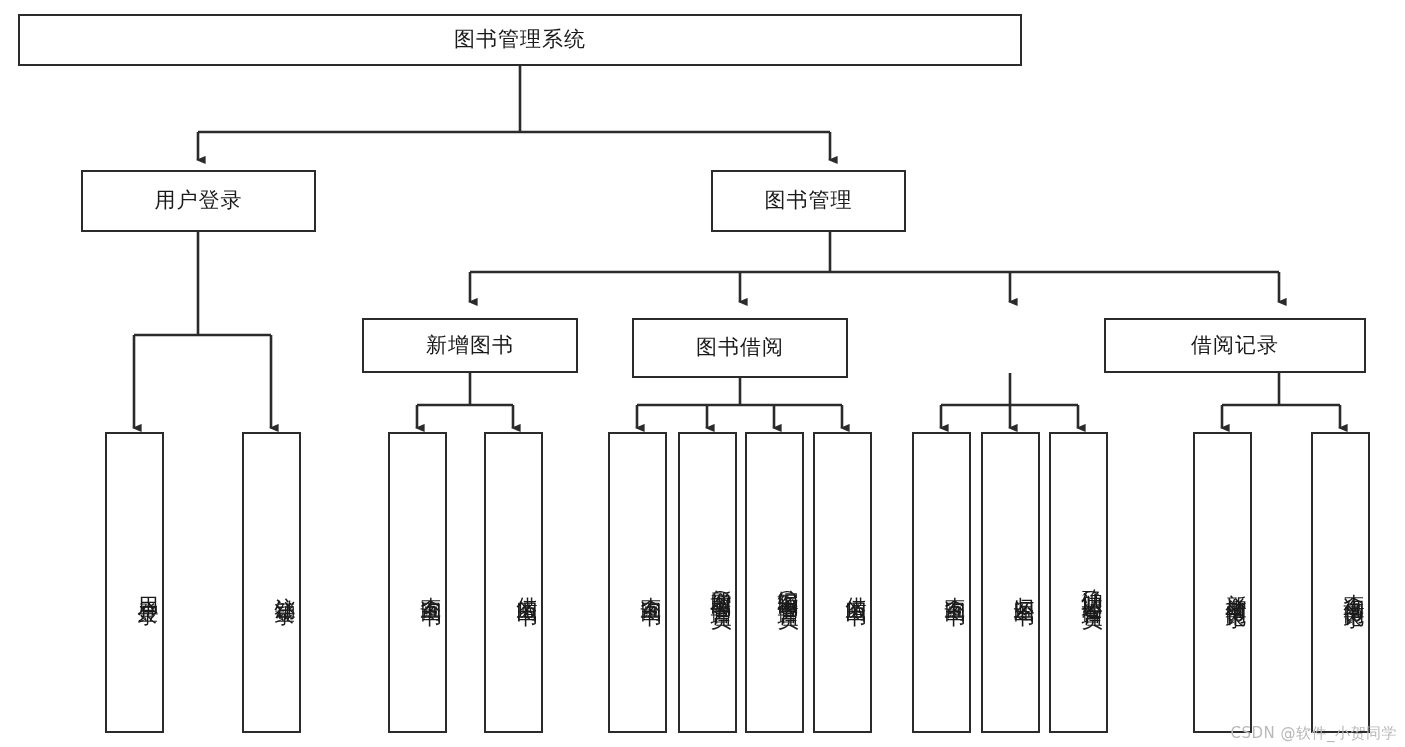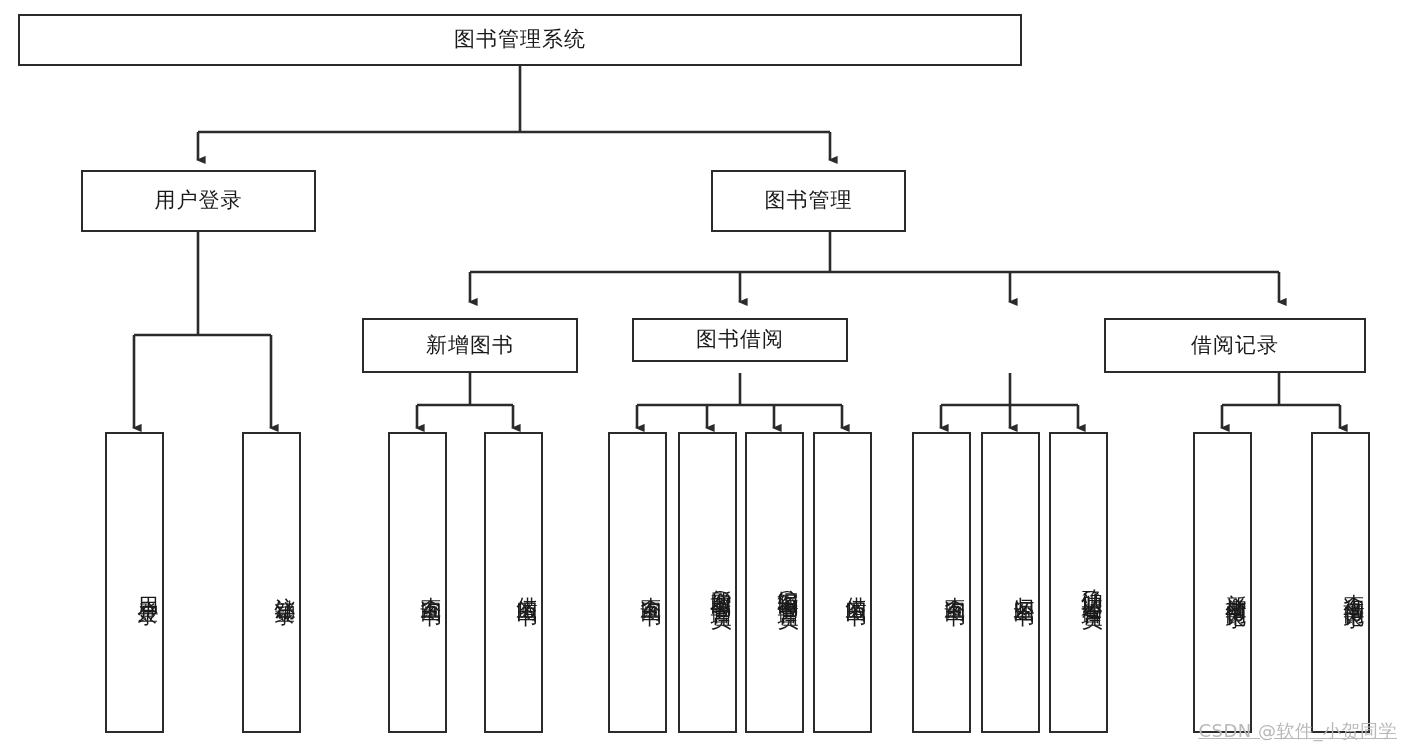--- a/index.html
+++ b/index.html
@@ -56,26 +56,25 @@
   }
   .node-v .vtext {
     writing-mode: vertical-rl;
     text-orientation: upright;
     display: block;
   }
   .watermark {
     position: absolute;
     right: 8px;
     bottom: 4px;
-    font-size: 18px;
+    font-size: 15px;
     color: #b9b9b9;
     letter-spacing: 0.5px;
     white-space: nowrap;
     font-family: "DejaVu Sans", "Liberation Sans", sans-serif;
-    text-decoration: underline;
   }
 </style>
 </head>
 <body>
 
 <div id="canvas">
 
   <svg class="wires" viewBox="0 0 1405 747" xmlns="http://www.w3.org/2000/svg">
     <defs>
       <marker id="arr" markerWidth="10" markerHeight="10" refX="4.5" refY="7.6" orient="auto" markerUnits="userSpaceOnUse">
@@ -133,21 +132,21 @@
   <div class="node node-h" style="left:81px; top:170px; width:235px; height:62px;">
     <span>用户登录</span>
   </div>
   <div class="node node-h" style="left:711px; top:170px; width:195px; height:62px;">
     <span>图书管理</span>
   </div>
 
   <div class="node node-h" style="left:362px; top:318px; width:216px; height:55px;">
     <span>新增图书</span>
   </div>
-  <div class="node node-h" style="left:632px; top:318px; width:216px; height:44px;">
+  <div class="node node-h" style="left:632px; top:318px; width:216px; height:60px;">
     <span>图书借阅</span>
   </div>
   <div class="node node-h" style="left:1104px; top:318px; width:262px; height:55px;">
     <span>借阅记录</span>
   </div>
 
   <div class="node node-v" style="left:105px; top:432px; width:59px; height:301px;">
     <span class="vtext">用户登录</span>
   </div>
   <div class="node node-v" style="left:242px; top:432px; width:59px; height:301px;">

